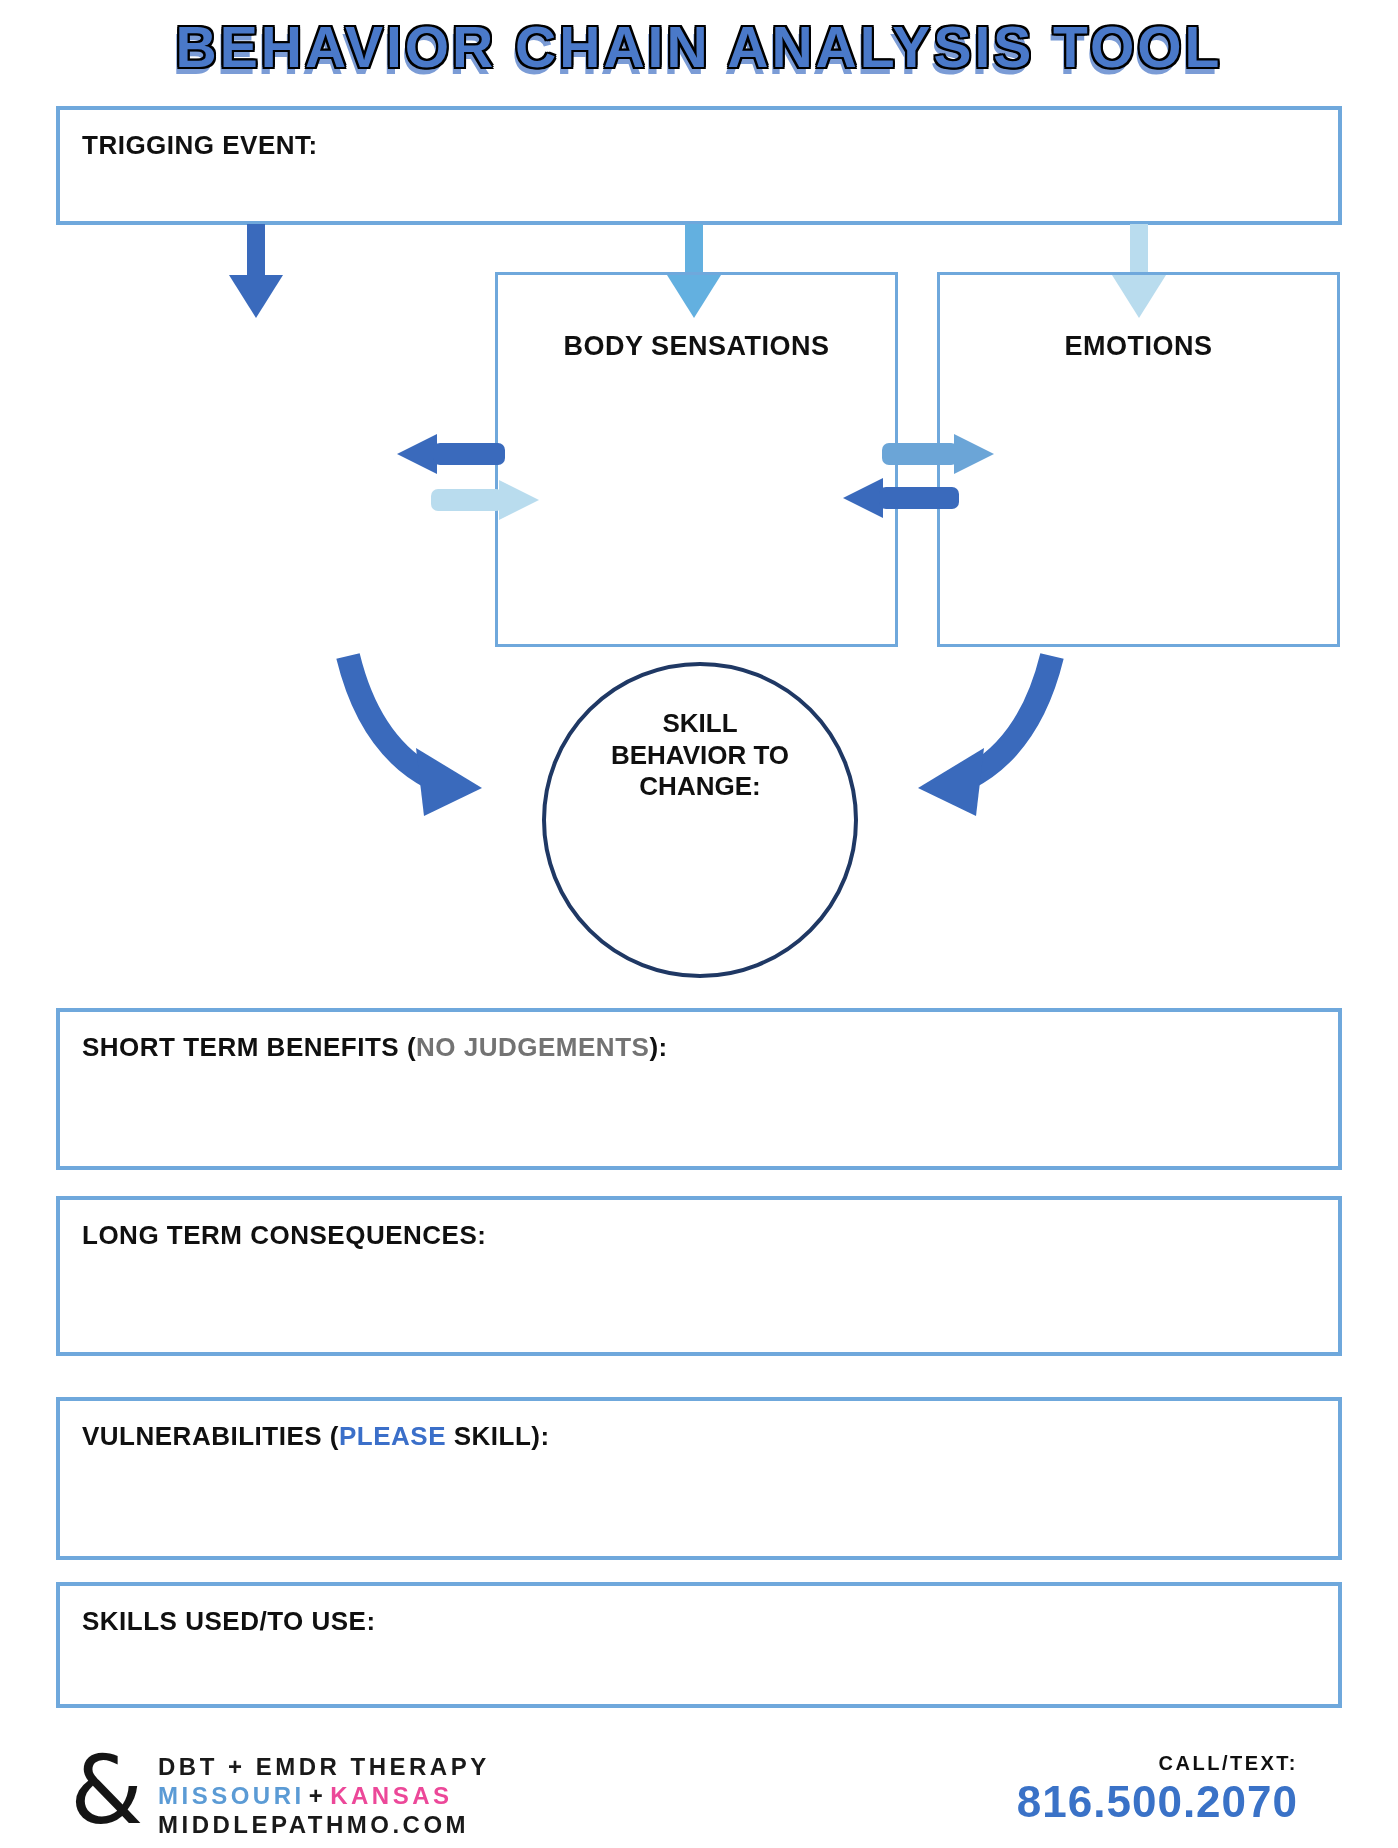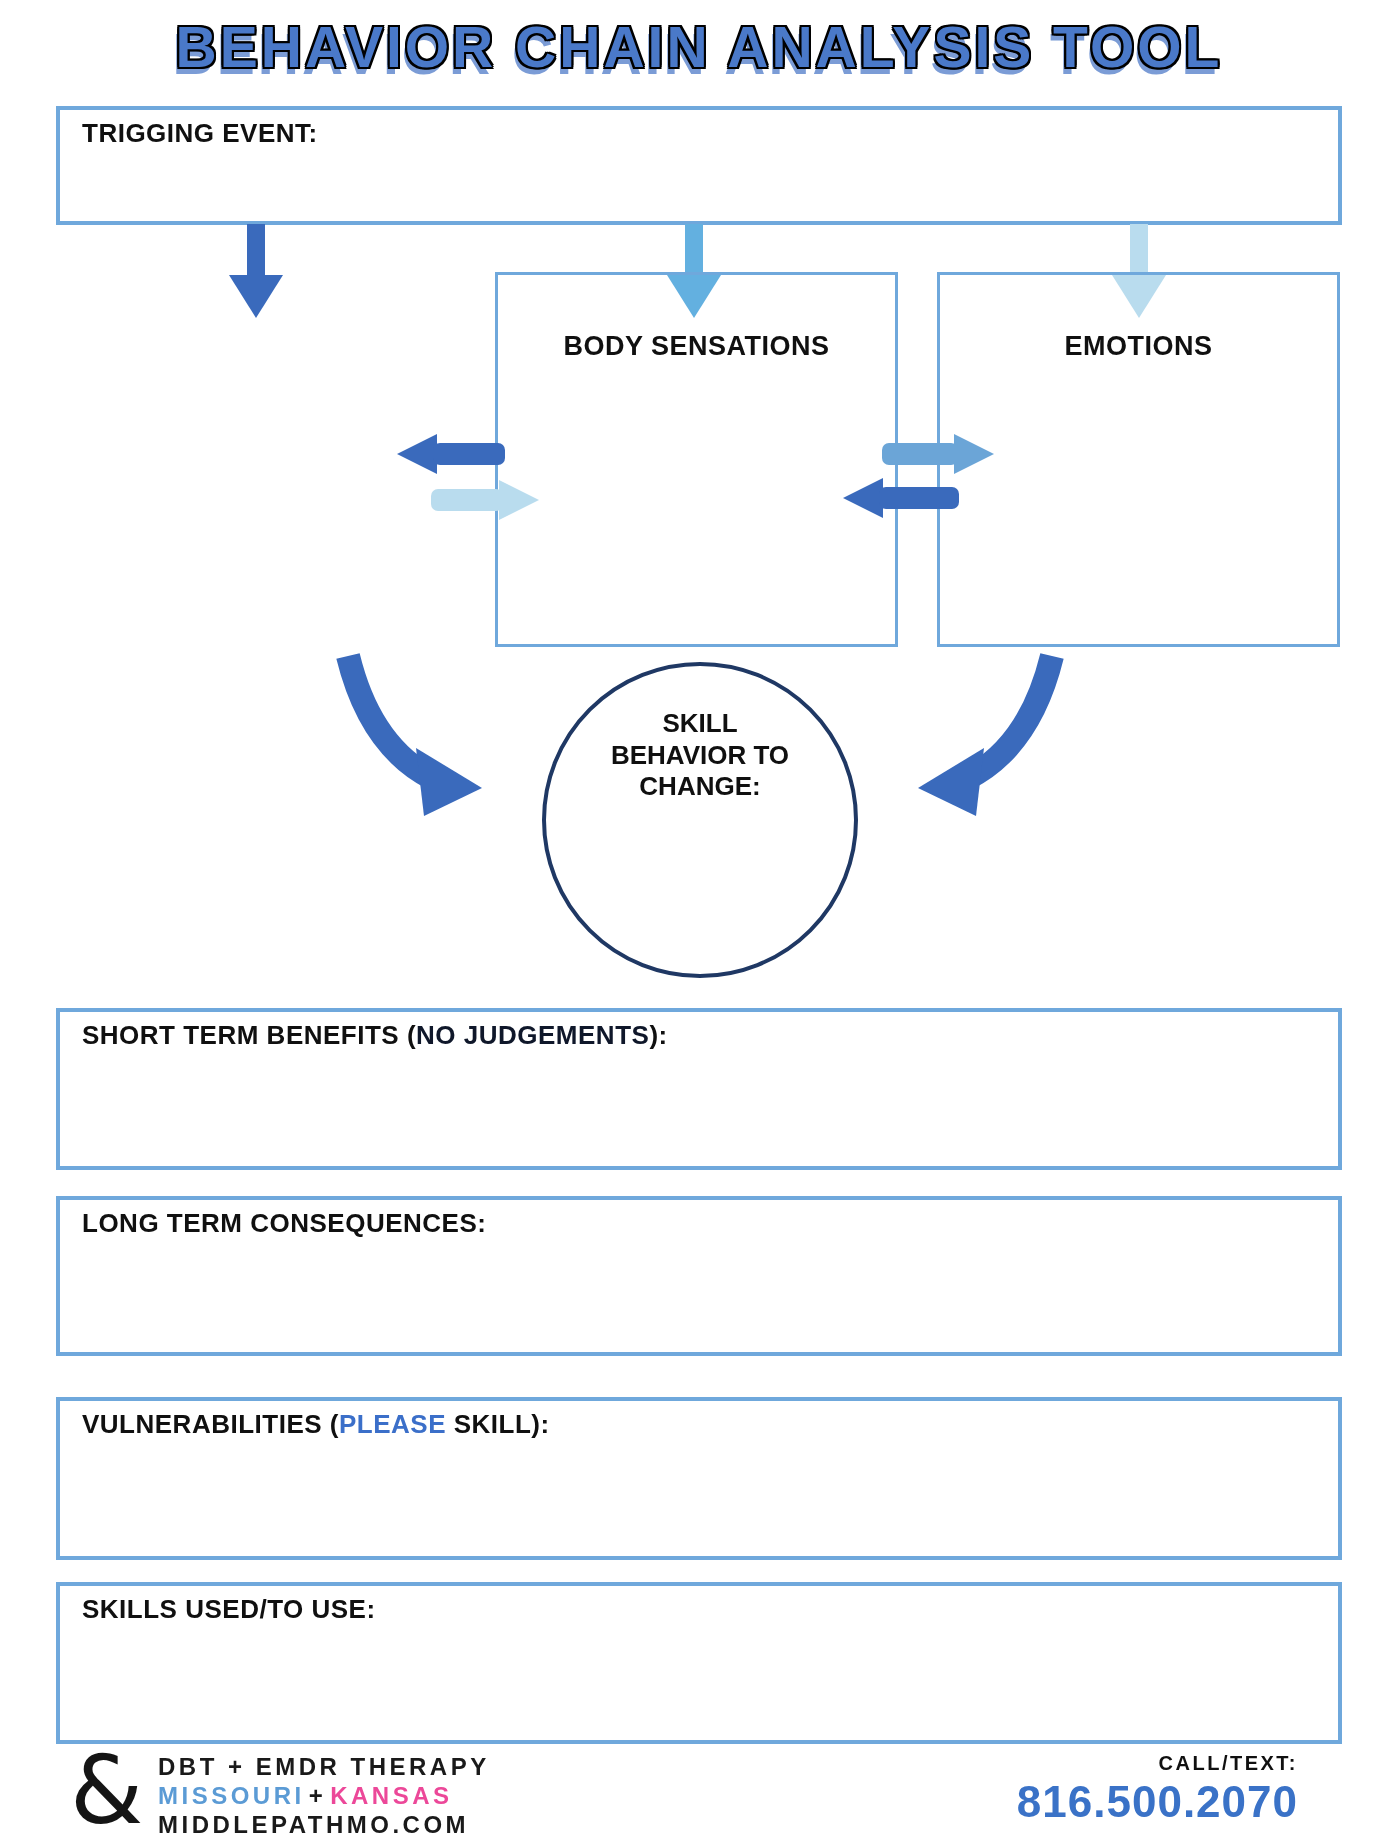--- a/index.html
+++ b/index.html
@@ -27,23 +27,23 @@
   
   .box{
     position:absolute;
     border:4px solid #6fa8dc;
     box-sizing:border-box;
     background:#fff;
   }
   .box-label{
     font-size:26px; font-weight:700; color:#101010;
     letter-spacing:0.5px;
-    padding:8px 0 0 22px;
-  }
-  .box-label .hl-light{ color:#0f172a; }
+    padding:20px 0 0 22px;
+  }
+  .box-label .hl-light{ color:#737373; }
   .box-label .hl-royal{ color:#3b6fc9; }
   .fill-area{ position:absolute; left:4px; right:4px; top:56px; bottom:4px; }
 
   #trigger-box{ left:56px; top:106px; width:1286px; height:119px; }
 
   .col-box{
     position:absolute; top:272px; height:375px;
     border:3px solid #6fa8dc; box-sizing:border-box;
     text-align:center; background:transparent;
   }
@@ -74,21 +74,21 @@
   #target-circle .circle-text{
     margin-top:42px;
     font-size:26px; font-weight:700; color:#101010; line-height:1.22;
   }
   .circle-fill{ position:absolute; left:20px; right:20px; top:150px; bottom:20px; border-radius:50%; }
 
   
   #short-term-box{ left:56px; top:1008px; width:1286px; height:162px; }
   #long-term-box{  left:56px; top:1196px; width:1286px; height:160px; }
   #vuln-box{       left:56px; top:1397px; width:1286px; height:163px; }
-  #skills-box{     left:56px; top:1582px; width:1286px; height:162px; }
+  #skills-box{     left:56px; top:1582px; width:1286px; height:126px; }
 
   
   .amp{
     position:absolute; left:70px; top:1744px;
     font-family:"DejaVu Sans",sans-serif;
     font-size:94px; font-weight:400; color:#151515; line-height:1;
   }
   .footer-lines{
     position:absolute; left:158px; top:1752px;
     font-size:24px; font-weight:700; letter-spacing:3.5px;

